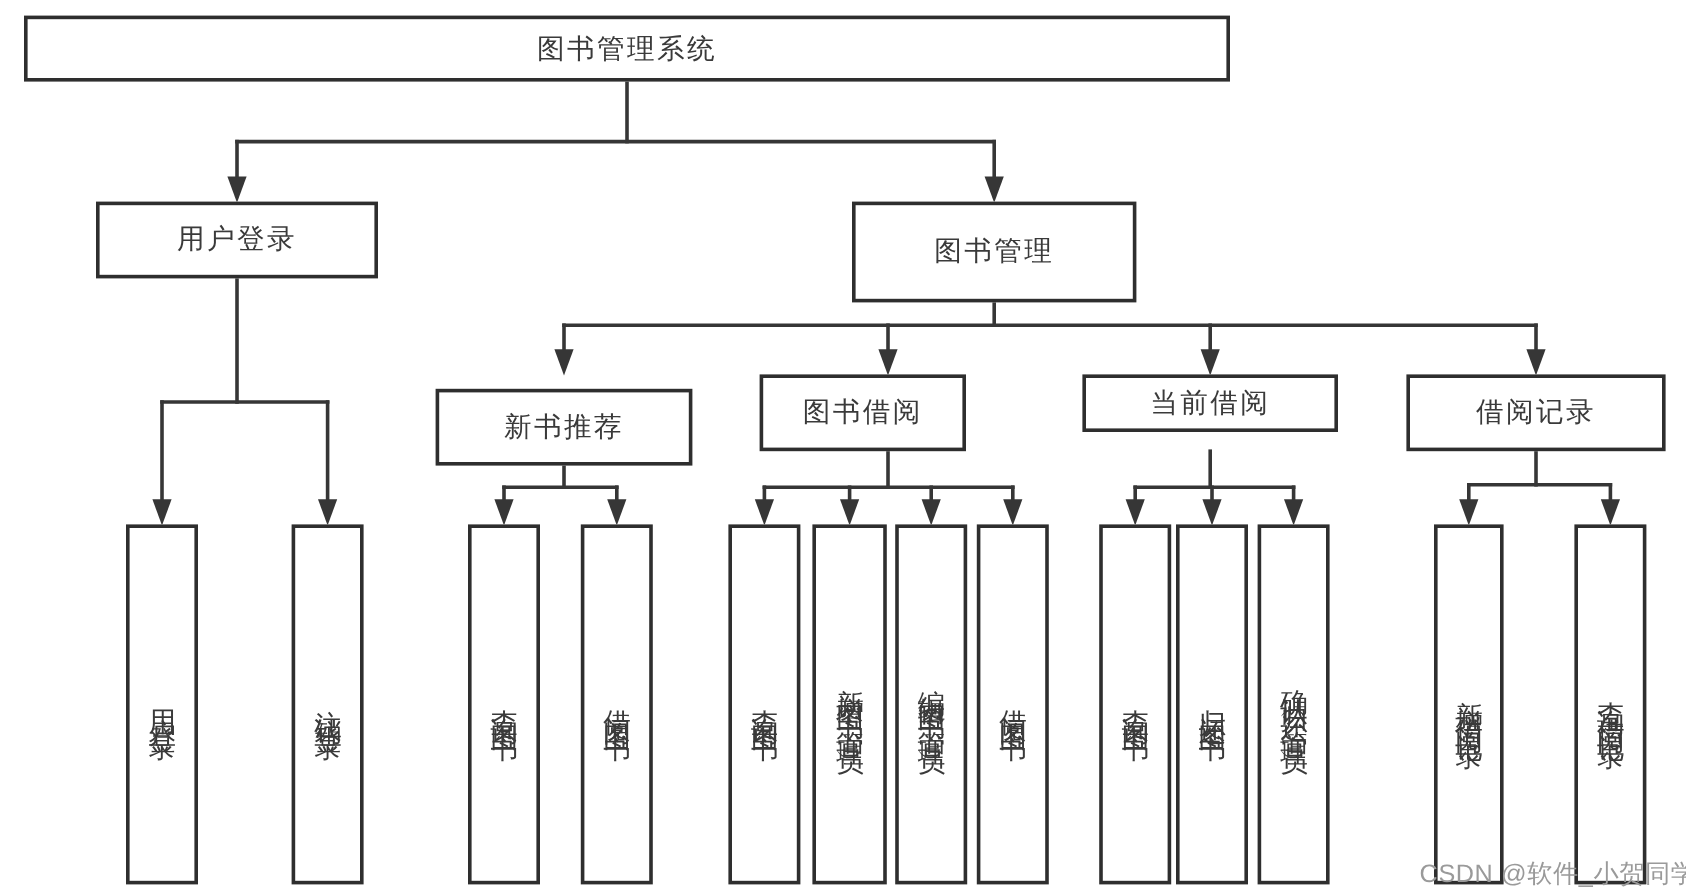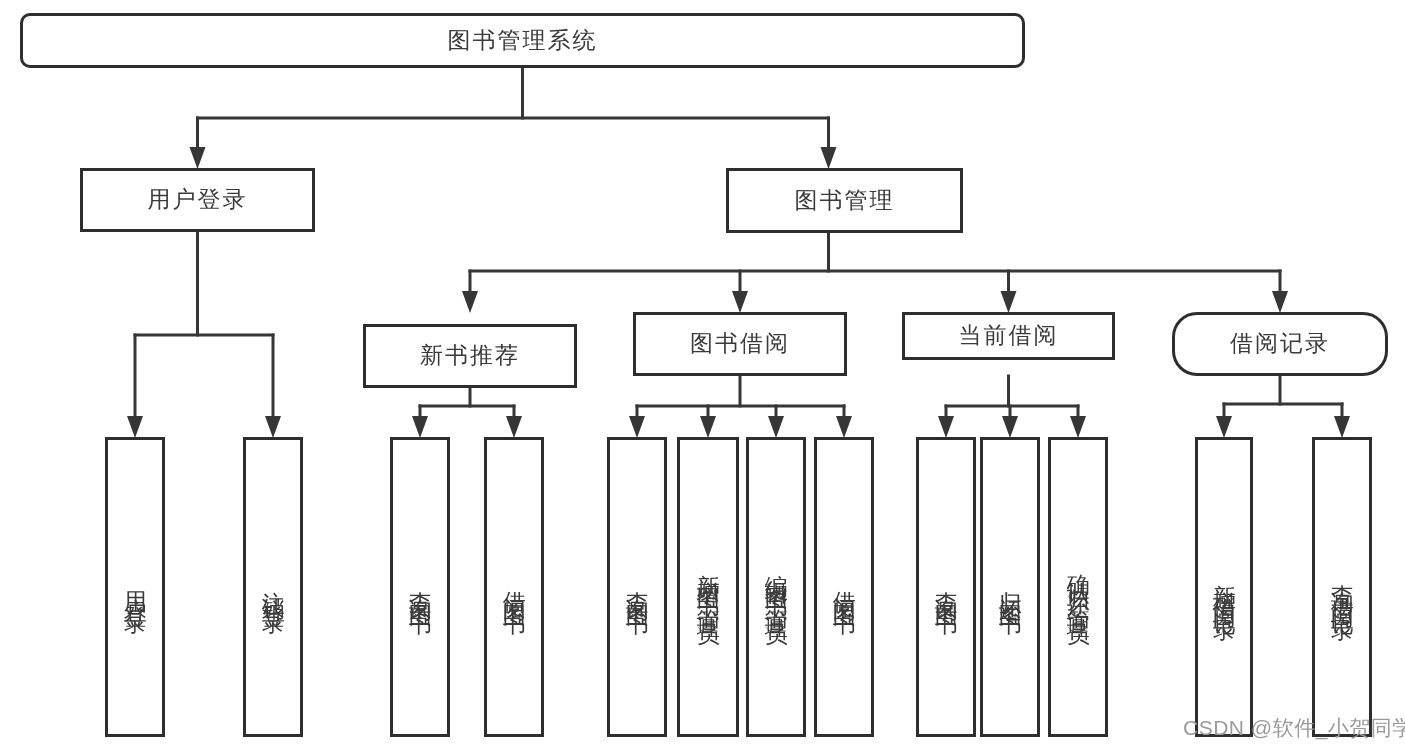--- a/index.html
+++ b/index.html
@@ -76,39 +76,39 @@
       <line x1="1078" y1="406" x2="1078" y2="419" stroke="#363636" stroke-width="3" stroke-linecap="square"></line>
       <polygon points="1070,416 1086,416 1078,438" fill="#363636"></polygon>
       <line x1="1280" y1="376" x2="1280" y2="404" stroke="#363636" stroke-width="3" stroke-linecap="square"></line>
       <line x1="1224" y1="404" x2="1342" y2="404" stroke="#363636" stroke-width="3" stroke-linecap="square"></line>
       <line x1="1224" y1="404" x2="1224" y2="419" stroke="#363636" stroke-width="3" stroke-linecap="square"></line>
       <polygon points="1216,416 1232,416 1224,438" fill="#363636"></polygon>
       <line x1="1342" y1="404" x2="1342" y2="419" stroke="#363636" stroke-width="3" stroke-linecap="square"></line>
       <polygon points="1334,416 1350,416 1342,438" fill="#363636"></polygon>
     </svg>
   <div id="watermark" style="left:1183px;top:714px;">CSDN @软件_小贺同学</div>
-<div class="node" style="left: 20px; top: 13px; width: 1005px; height: 55px; border-radius: 10px;">
+<div class="node" style="left: 20px; top: 13px; width: 1005px; height: 55px;">
       <span class="label">图书管理系统</span>
     </div>
     <div class="node" style="left: 80px; top: 168px; width: 235px; height: 64px;">
       <span class="label">用户登录</span>
     </div>
-    <div class="node" style="left: 726px; top: 168px; width: 237px; height: 65px;">
+    <div class="node" style="left: 710px; top: 168px; width: 237px; height: 84px;">
       <span class="label">图书管理</span>
     </div>
     <div class="node" style="left: 363px; top: 324px; width: 214px; height: 64px;">
       <span class="label">新书推荐</span>
     </div>
-    <div class="node" style="left: 633px; top: 312px; width: 214px; height: 64px; justify-content: center;">
+    <div class="node" style="left: 633px; top: 312px; width: 172px; height: 64px; justify-content: center;">
       <span class="label">图书借阅</span>
     </div>
     <div class="node" style="left: 902px; top: 312px; width: 213px; height: 48px;">
       <span class="label">当前借阅</span>
     </div>
-    <div class="node" style="left: 1172px; top: 312px; width: 216px; height: 64px; border-radius: 25px;">
+    <div class="node" style="left: 1172px; top: 312px; width: 216px; height: 64px;">
       <span class="label">借阅记录</span>
     </div>
     <div class="node vertical" style="left: 105px; top: 437px; width: 60px; height: 300px;">
       <span class="label">用户登录</span>
     </div>
     <div class="node vertical" style="left: 243px; top: 437px; width: 60px; height: 300px;">
       <span class="label">注销登录</span>
     </div>
     <div class="node vertical" style="left: 390px; top: 437px; width: 60px; height: 300px;">
       <span class="label">查询图书</span>

